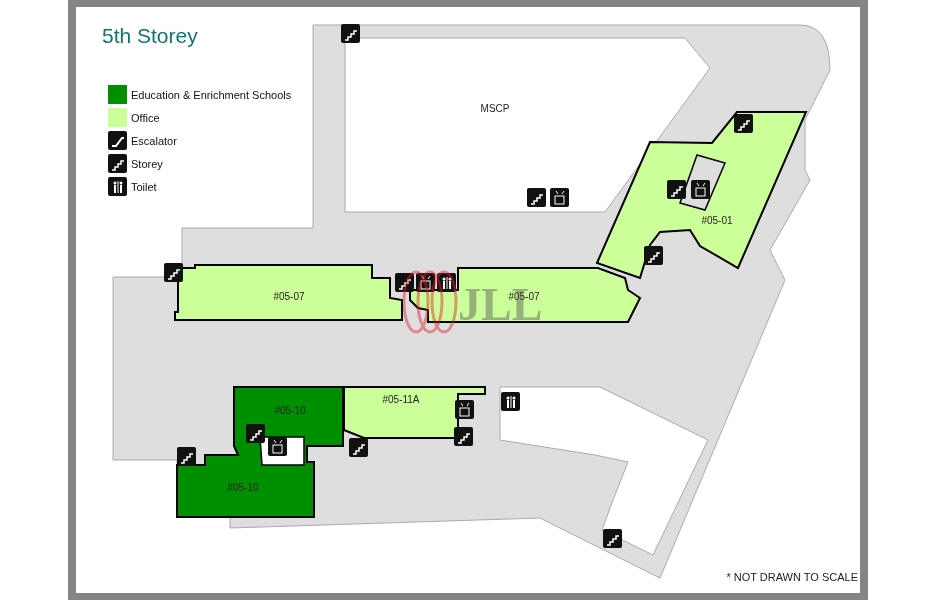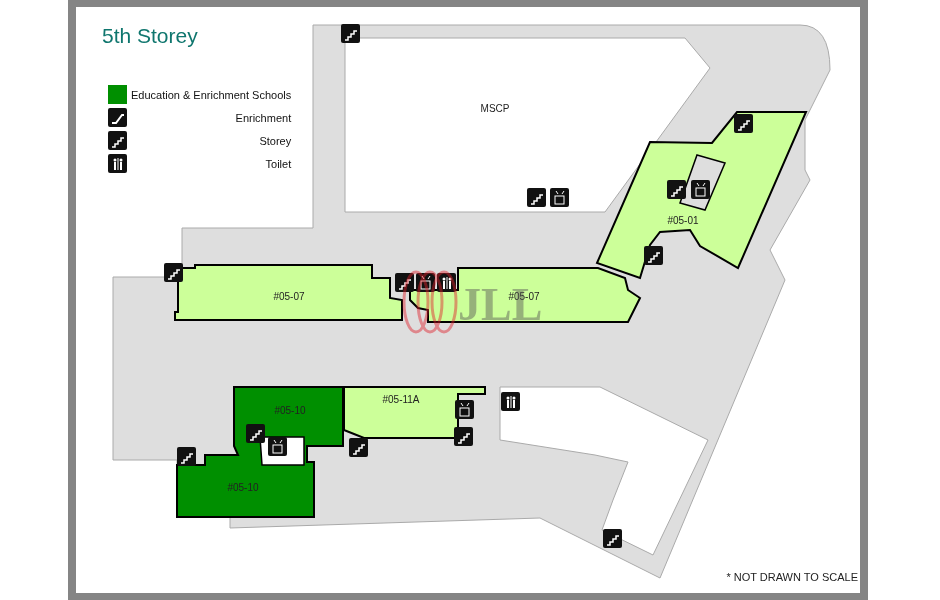--- a/index.html
+++ b/index.html
@@ -2,21 +2,21 @@
 <html><head>
 <meta charset="utf-8">
 <style>
   html,body{margin:0;padding:0;background:#fff;}
   body{width:940px;height:600px;position:relative;overflow:hidden;font-family:"Liberation Sans",sans-serif;}
   .frame{position:absolute;left:68px;top:0;width:800px;height:600px;background:#858585;}
   .sheet{position:absolute;left:76px;top:7px;width:784px;height:586px;background:#fff;}
   svg.map{position:absolute;left:0;top:0;width:940px;height:600px;}
   .title{position:absolute;left:102px;top:24px;font-size:21px;color:#0f766e;}
   .legend{position:absolute;left:108px;top:83px;}
-  .lg{display:flex;align-items:center;height:23px;font-size:11px;color:#111;justify-content:space-between;}
+  .lg{display:flex;align-items:center;height:23px;font-size:11px;color:#111;}
   .sw{width:19px;height:19px;margin-right:4px;}
   .ic{width:19px;height:19px;background:#111;border-radius:2px;margin-right:4px;display:flex;align-items:center;justify-content:center;}
   .lbl{position:absolute;font-size:10px;color:#222;white-space:nowrap;transform:translate(-50%,-50%);}
   .note{position:absolute;right:82px;top:571px;font-family:Liberation Sans, sans-serif;font-size:11px;color:#222;}
   .mi{position:absolute;width:19px;height:19px;background:#111;border-radius:2px;display:flex;align-items:center;justify-content:center;}
   .wm{position:absolute;left:398px;top:270px;opacity:.45;}
 </style>
 </head>
 <body>
 
@@ -47,26 +47,30 @@
 </svg>
 
 <div class="title">5th Storey</div>
 
 <div class="legend">
   <div class="lg">
       <div class="sw" style="background:#008f00"></div>
       <span>Education &amp; Enrichment Schools</span>
     </div>
   <div class="lg">
+      <div class="sw" style="background:#ccff99"></div>
+      <span>Office</span>
+    </div>
+  <div class="lg">
       <div class="ic">
         <svg width="14" height="14">
           <path d="M1,12 L5,12 L11,4 L13,4" fill="none" stroke="#fff" stroke-width="2"></path>
         </svg>
       </div>
-      <span>Enrichment</span>
+      <span>Escalator</span>
     </div>
   <div class="lg">
       <div class="ic">
         <svg width="14" height="14">
           <path d="M1,13 L4,13 L4,10 L7,10 L7,7 L10,7 L10,4 L13,4" fill="none" stroke="#fff" stroke-width="1.5"></path>
         </svg>
       </div>
       <span>Storey</span>
     </div>
   <div class="lg">
@@ -77,21 +81,21 @@
           <rect x="3" y="5" width="2" height="8" fill="#fff"></rect>
           <rect x="9" y="5" width="2" height="8" fill="#fff"></rect>
           <rect x="6.5" y="1" width="1" height="12" fill="#fff"></rect>
         </svg>
       </div>
       <span>Toilet</span>
     </div>
 </div>
 
 <div class="lbl" style="left:495px;top:108px">MSCP</div>
-<div class="lbl" style="left:683px;top:220px">#05-01</div>
+<div class="lbl" style="left:717px;top:220px">#05-01</div>
 <div class="lbl" style="left:289px;top:296px">#05-07</div>
 <div class="lbl" style="left:524px;top:296px">#05-07</div>
 <div class="lbl" style="left:290px;top:410px">#05-10</div>
 <div class="lbl" style="left:243px;top:487px">#05-10</div>
 <div class="lbl" style="left:401px;top:399px">#05-11A</div>
 
 <div class="mi" style="left:341px;top:24px">
     <svg width="14" height="14">
       <path d="M1,13 L4,13 L4,10 L7,10 L7,7 L10,7 L10,4 L13,4" fill="none" stroke="#fff" stroke-width="1.5"></path>
     </svg>

